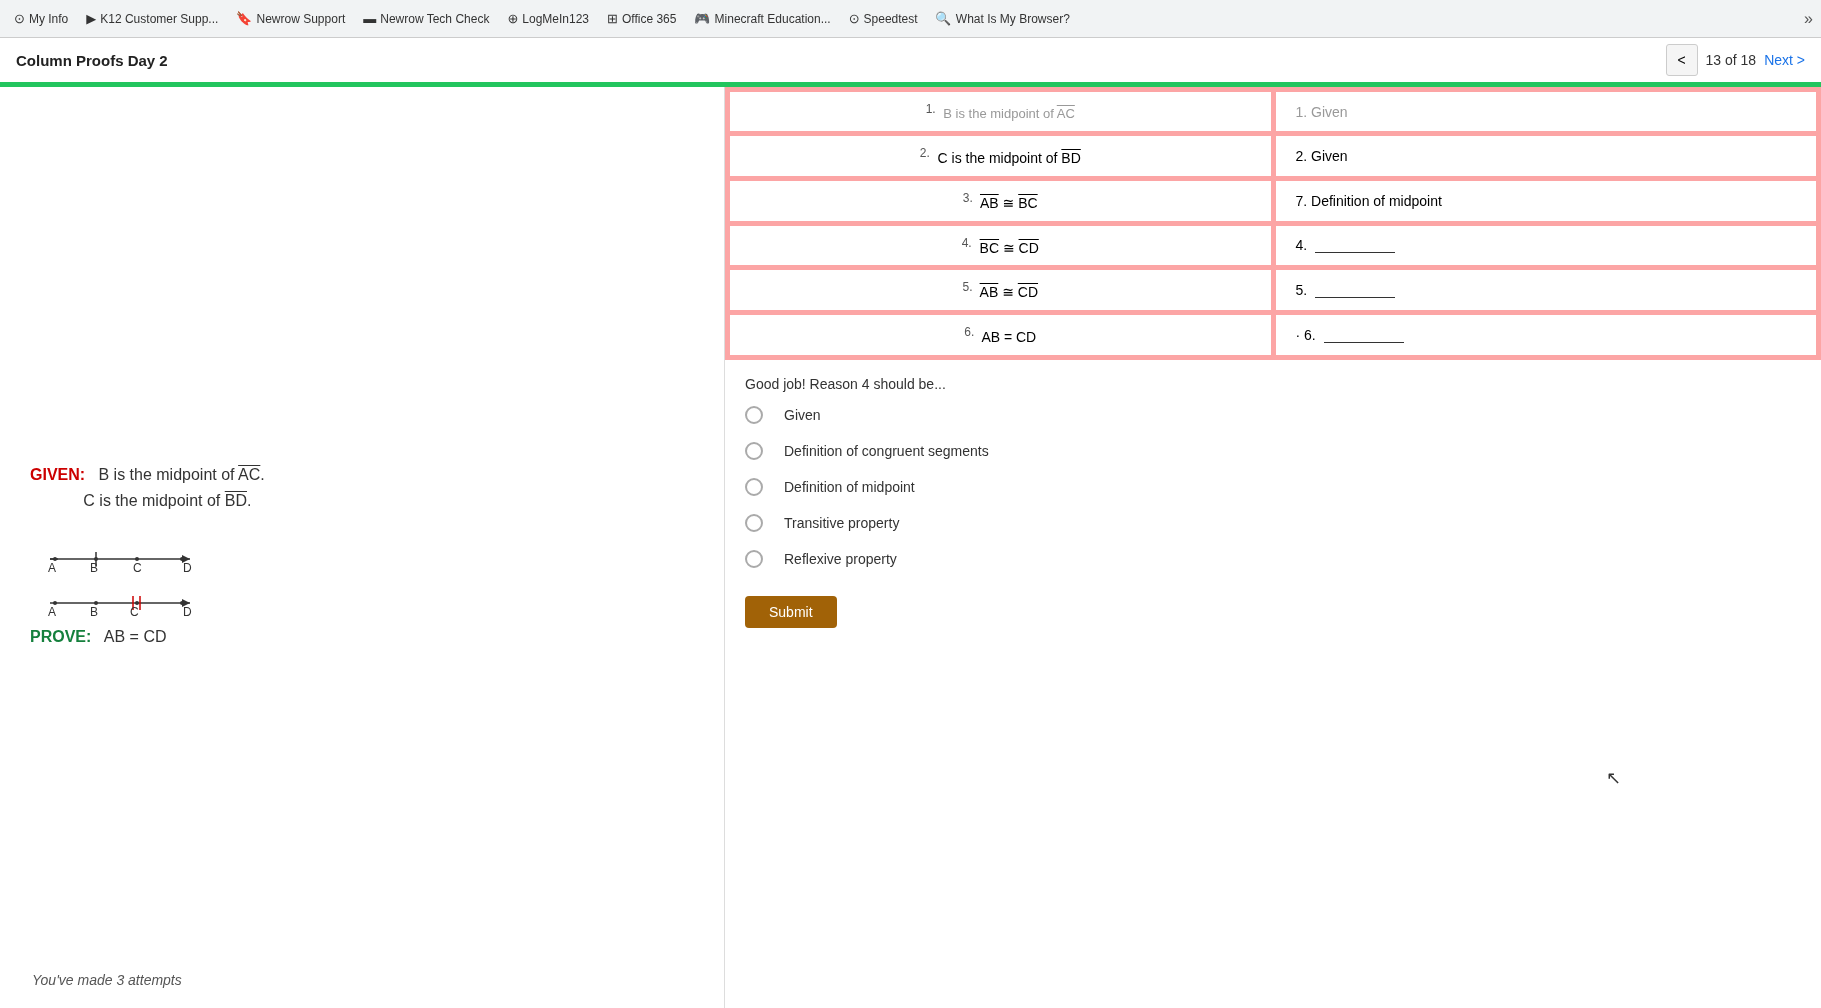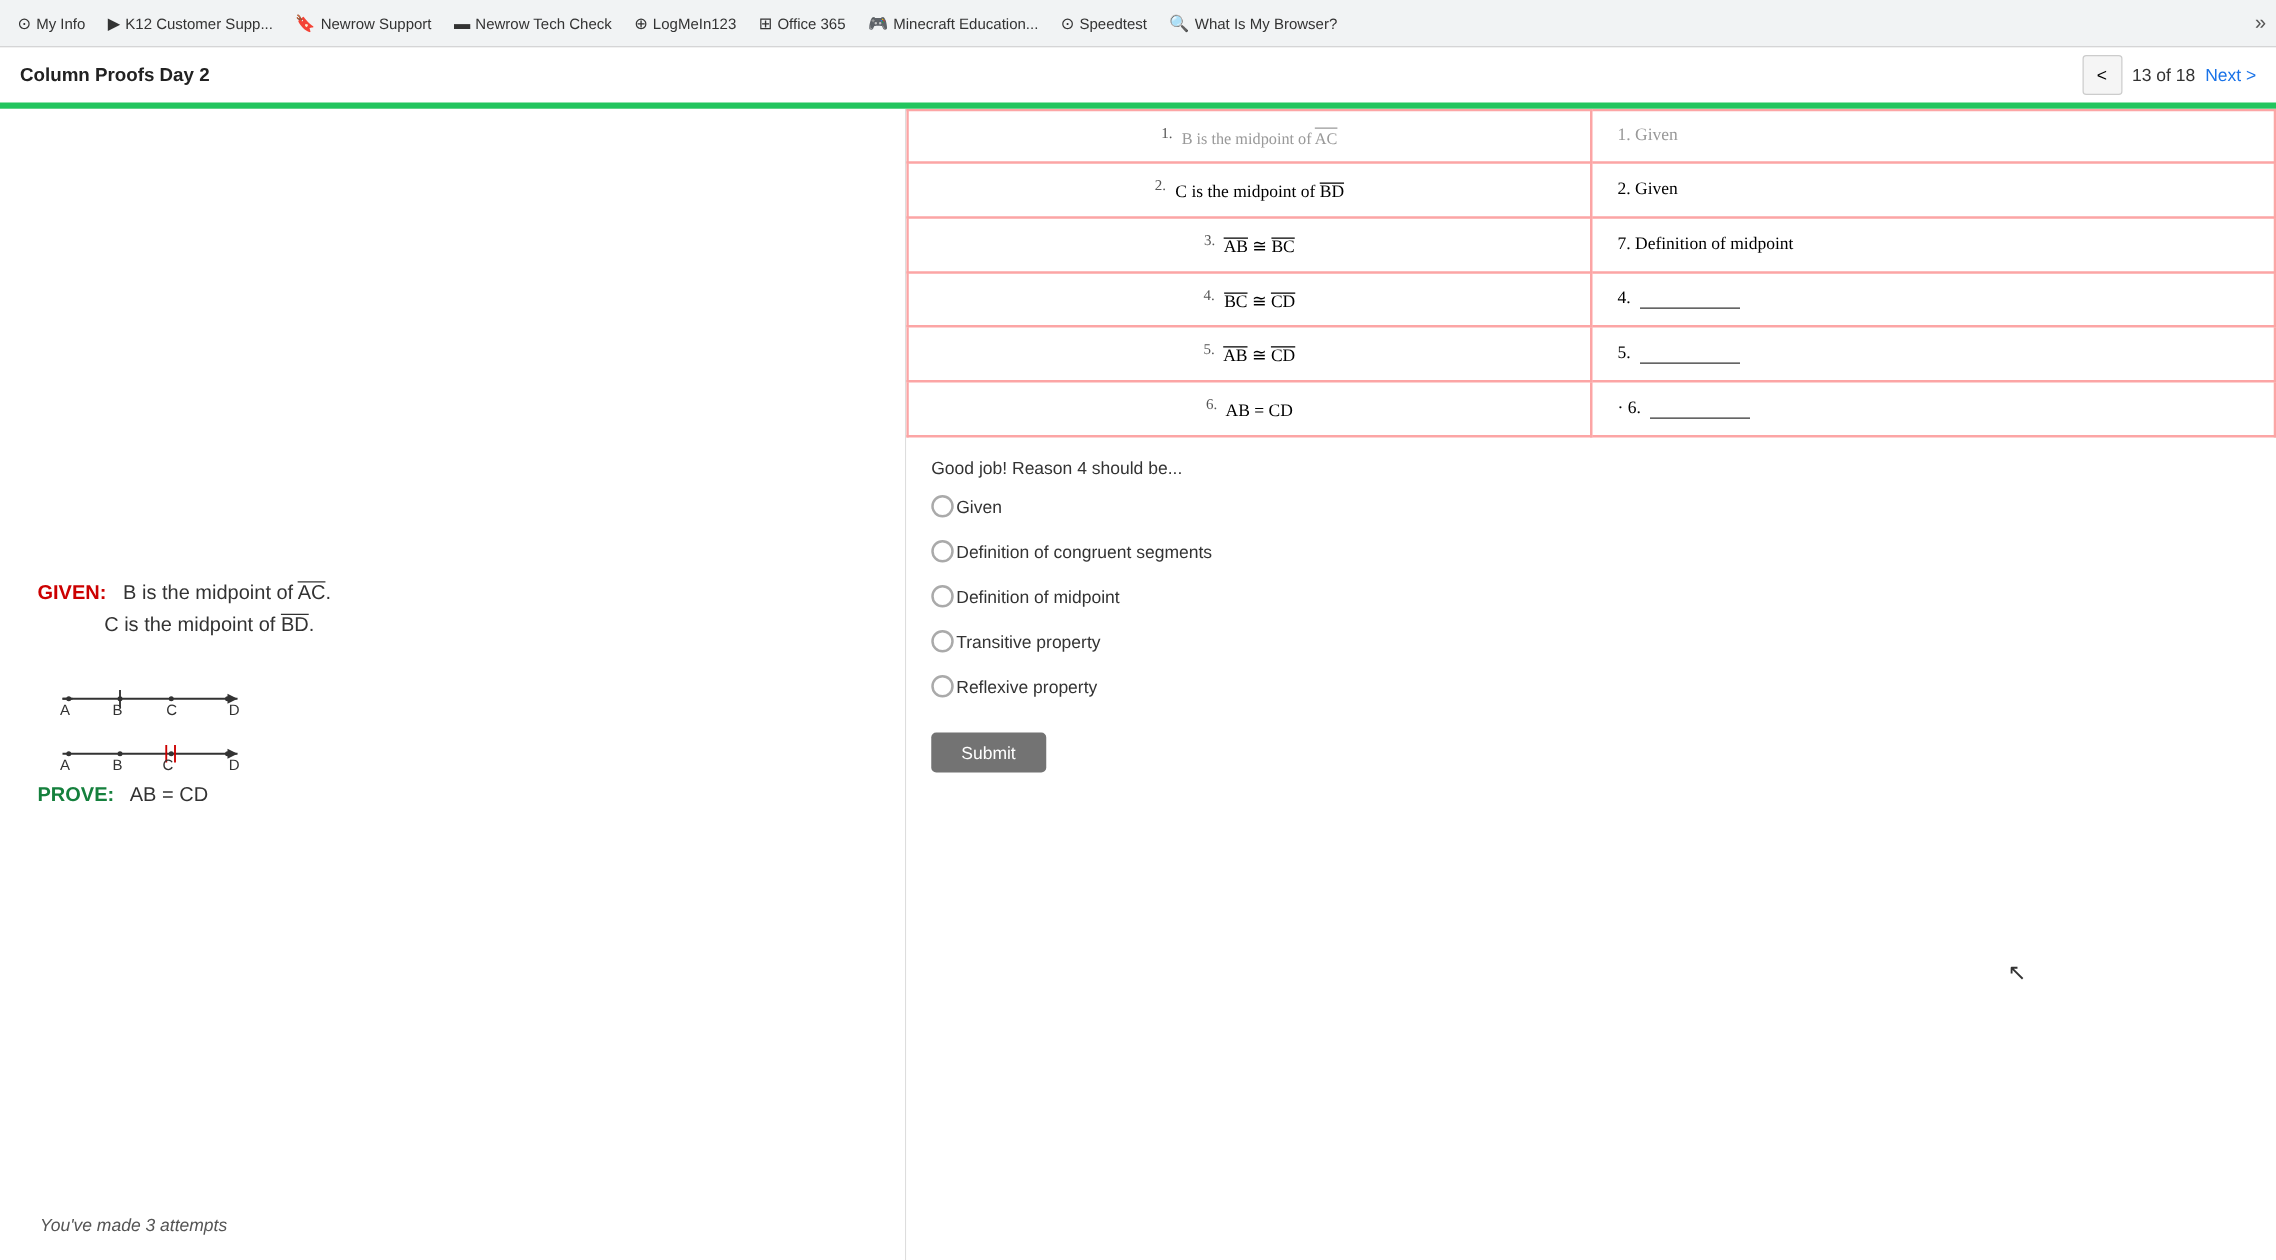--- a/index.html
+++ b/index.html
@@ -124,24 +124,23 @@
       position: relative;
     }
 
     
     .proof-table {
       width: 100%;
       border-collapse: collapse;
       font-size: 14px;
     }
     .proof-table td {
-      border: 2px solid #fca5a5;
+      border: 5px solid #fca5a5;
       padding: 10px 16px;
       vertical-align: middle;
-      font-family: Liberation Serif, serif;
     }
     .proof-table td:first-child {
       width: 50%;
       text-align: center;
     }
     .proof-table td:last-child {
       width: 50%;
       text-align: left;
       padding-left: 20px;
     }
@@ -164,38 +163,38 @@
       padding: 16px 20px;
     }
     .feedback-title {
       font-size: 14px;
       color: #333;
       margin-bottom: 14px;
     }
     .radio-option {
       display: flex;
       align-items: center;
-      gap: 2px;
+      gap: 21px;
       margin-bottom: 18px;
       cursor: pointer;
     }
     .radio-circle {
       width: 18px;
       height: 18px;
       border-radius: 50%;
       border: 2px solid #aaa;
       background: #fff;
       flex-shrink: 0;
     }
     .radio-label {
       font-size: 14px;
       color: #333;
     }
     .submit-btn {
-      background: #737373;
+      background: #a16207;
       color: white;
       border: none;
       padding: 8px 24px;
       border-radius: 4px;
       font-size: 14px;
       cursor: pointer;
       margin-top: 10px;
     }
 
     

